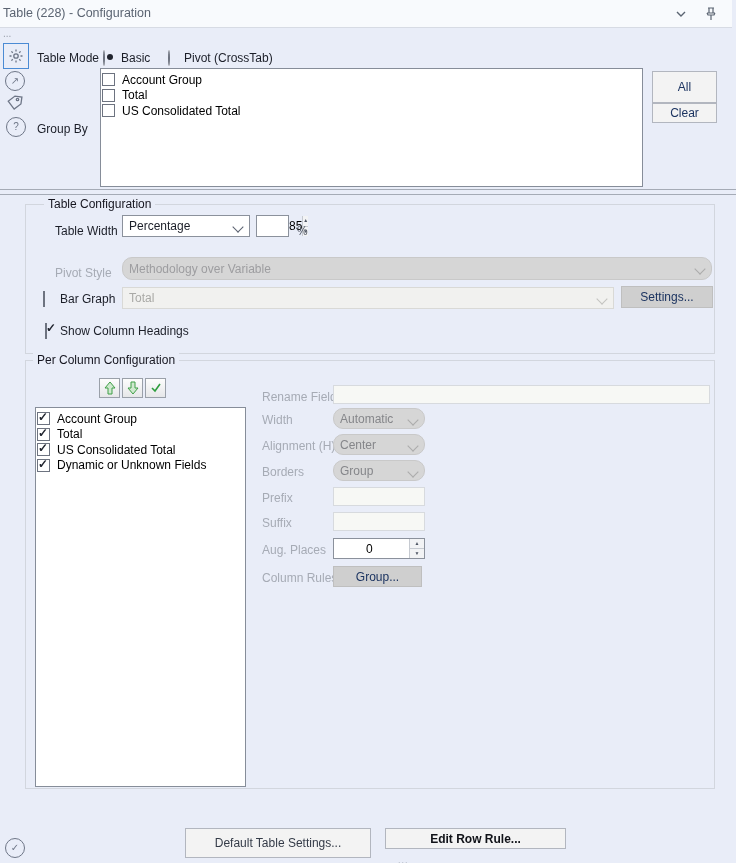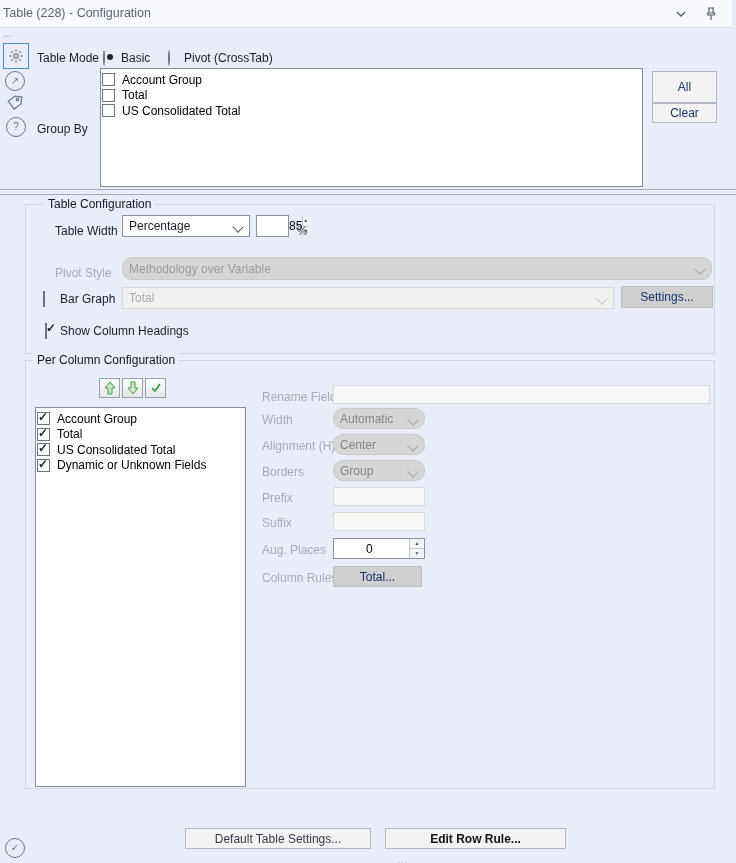--- a/index.html
+++ b/index.html
@@ -252,25 +252,25 @@
   <div class="spin" style="left:333px;top:538px;width:92px;height:21px;">
     <span class="val">0</span>
     <span class="arrows">
       <div>▲</div>
       <div>▼</div>
     </span>
   </div>
 
   <span class="abs label dim" style="left:262px;top:571px;">Column Rules</span>
   <div class="btn gray" style="left:333px;top:566px;width:89px;height:21px;">
-      <span>Total...</span>
-    </div>
-
-  
-  <div class="btn dark-text" style="left:185px;top:828px;width:186px;height:21px;">
+      <span>Group...</span>
+    </div>
+
+  
+  <div class="btn dark-text" style="left:185px;top:828px;width:186px;height:30px;">
       <span>Default Table Settings...</span>
     </div>
   <div class="btn bold" style="left:385px;top:828px;width:181px;height:21px;">
       <span>Edit Row Rule...</span>
     </div>
 
   <span class="grip">...</span>
 </div>
 
 </body></html>

